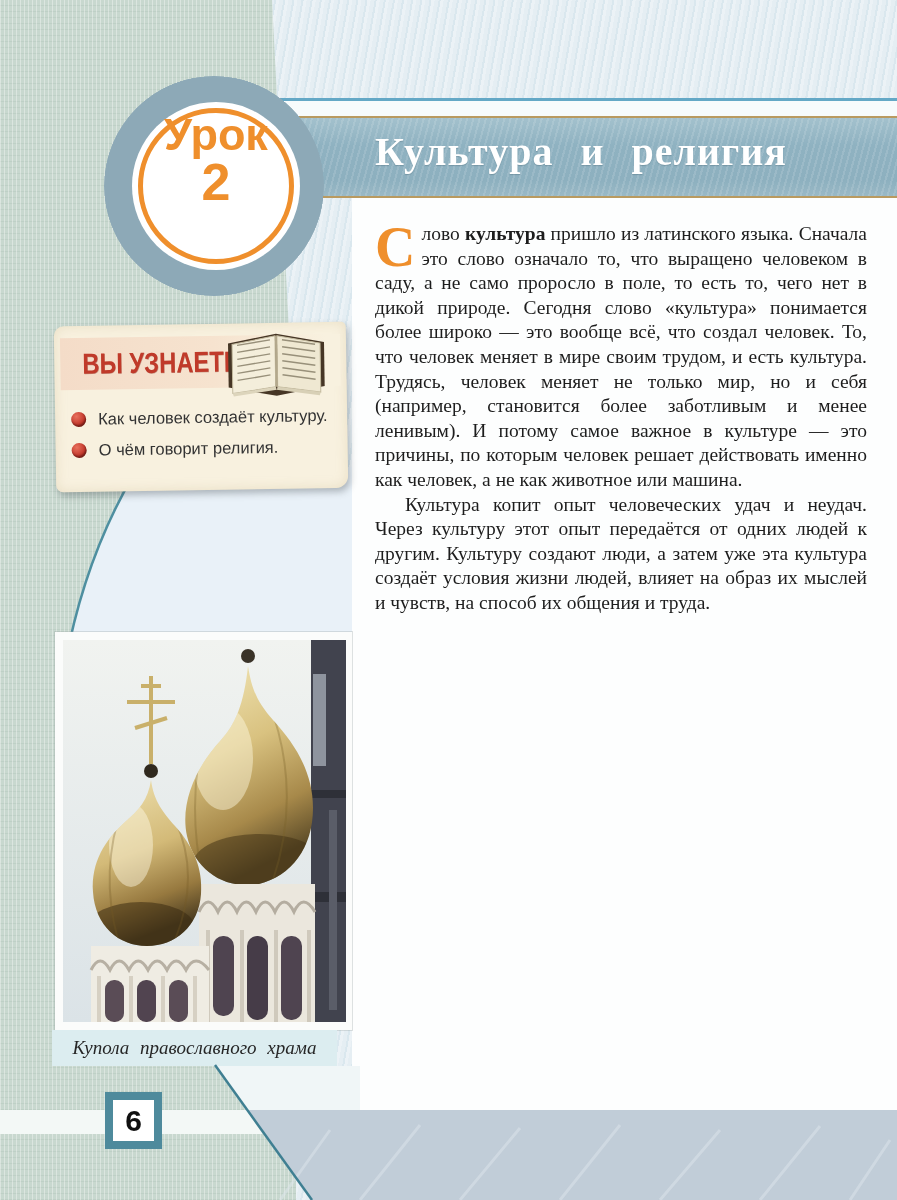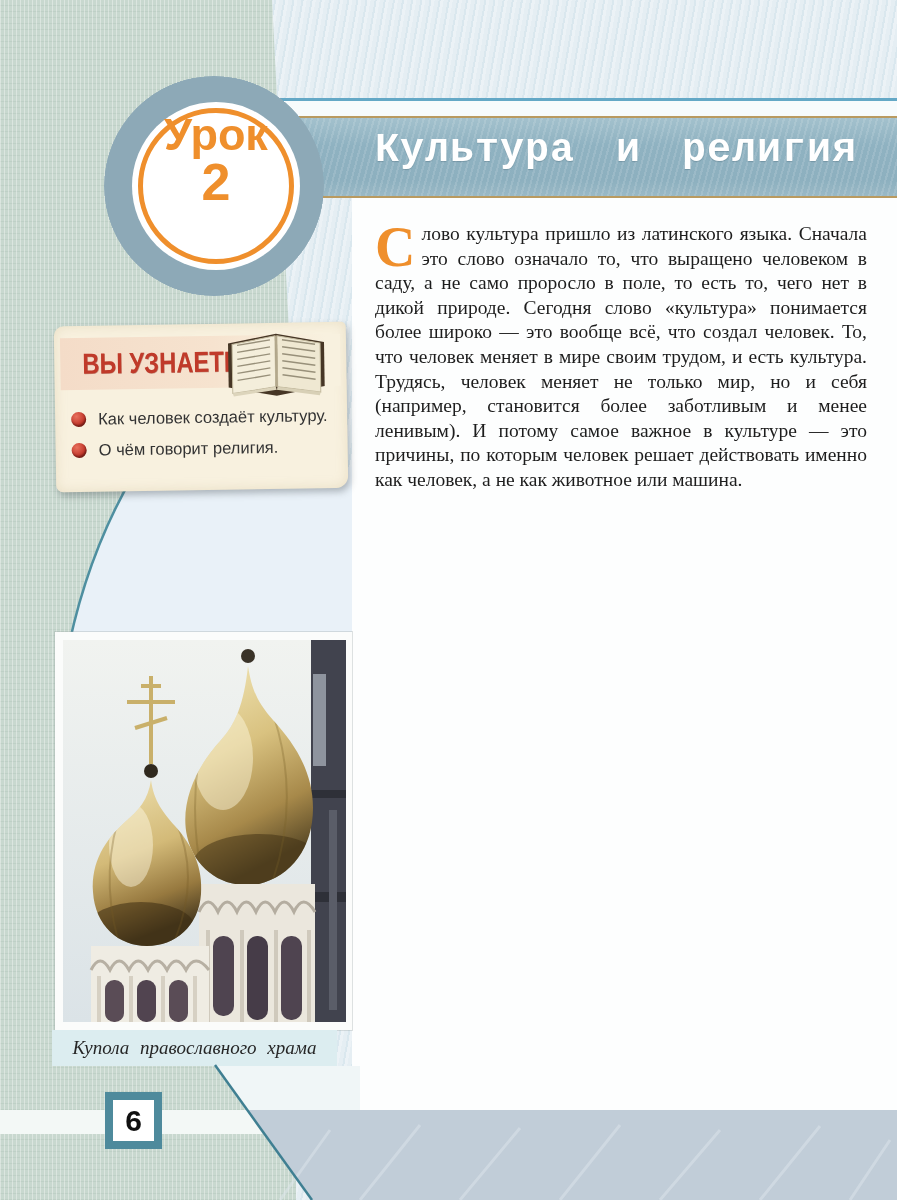--- a/index.html
+++ b/index.html
@@ -26,21 +26,21 @@
   .band {
     position:absolute; left:280px; top:118px; width:617px; height:78px;
     background:linear-gradient(180deg,#a3c1cd 0%, #8fb2c1 35%, #8db0bf 80%, #9ab9c6 100%);
     background-blend-mode:normal;
   }
   .band::after { content:""; position:absolute; inset:0;
     background:repeating-linear-gradient(105deg, rgba(255,255,255,0.12) 0 2px, transparent 2px 6px); }
   .rule-tan-b  { position:absolute; left:280px; top:196px; width:617px; height:2px; background:#b99a60; }
   .page-title {
     position:absolute; left:375px; top:128px; width:520px;
-    font-family:Liberation Mono, monospace;
+    font-family:Liberation Serif, serif;
     font-weight:bold; font-size:40px; letter-spacing:1px; word-spacing:16px;
     color:#fff; text-shadow:0 1px 1px rgba(70,100,115,0.35);
   }
   
   .donut {
     position:absolute; left:104px; top:76px; width:220px; height:220px; border-radius:50%;
     background:radial-gradient(circle, transparent 0 74px, #8da9b7 74px 110px, transparent 110px);
   }
   .badge {
     position:absolute; left:138px; top:108px; width:156px; height:156px; border-radius:50%;
@@ -56,21 +56,21 @@
   .article {
     position:absolute; left:375px; top:222px; width:492px;
     font-size:19.5px; line-height:24.6px; color:#1d1d1d; text-align:justify;
   }
   .article p { text-indent:30px; }
   .article p.first { text-indent:0; }
   .dropcap {
     float:left; font-size:56px; line-height:44px; padding:3px 6px 0 0;
     color:#ef8f2c; font-weight:bold;
   }
-  .b { font-weight:normal; }
+  .b { font-weight:bold; }
   
   .learn-box {
     position:absolute; left:55px; top:324px; width:292px; height:166px;
     background:#f8f1df;
     border-radius:10px 5px 12px 7px;
     box-shadow:2px 4px 7px rgba(60,70,75,0.35), inset 0 0 12px rgba(205,190,150,0.35);
     transform:rotate(-0.9deg);
   }
   .learn-head-strip {
     position:absolute; left:6px; top:12px; right:6px; height:52px;
@@ -140,20 +140,21 @@
   <div class="badge">
     <span class="word">Урок</span>
     <span class="num">2</span>
   </div>
 
   <div class="text-col-bg"></div>
   <div class="article">
     <p class="first"><span class="dropcap">С</span><span>лово </span><span class="b">культура</span><span> пришло из латинского языка. Сначала это слово означало то, что выращено человеком в саду, а не само проросло в поле, то есть то, чего нет в дикой природе. Сегодня слово «культура» понимается более широко — это вообще всё, что создал человек. То, что человек меняет в мире своим трудом, и есть культура. Трудясь, человек меняет не только мир, но и себя (например, становится более заботливым и менее ленивым). И потому самое важное в культуре — это причины, по которым человек решает действовать именно как человек, а не как животное или машина.</span></p>
     <div>
 
+        <p>Культура копит опыт человеческих удач и неудач. Через культуру этот опыт передаётся от одних людей к другим. Культуру создают люди, а затем уже эта культура создаёт условия жизни людей, влияет на образ их мыслей и чувств, на способ их общения и труда.</p>
       </div>
   </div>
 
   <div class="learn-box">
     <div class="learn-head-strip"></div>
     <div class="learn-heading">ВЫ УЗНАЕТЕ</div>
     <span class="learn-book">
       <svg width="112" height="74" viewBox="0 0 112 74">
         <path d="M8,16 L56,7 L104,16 L104,60 L56,69 L8,60 Z" fill="#463625"></path>
         <path d="M12,17 L55,9 L55,60 L12,66 Z" fill="#f4eedb" stroke="#c3ba9e" stroke-width="1"></path>

